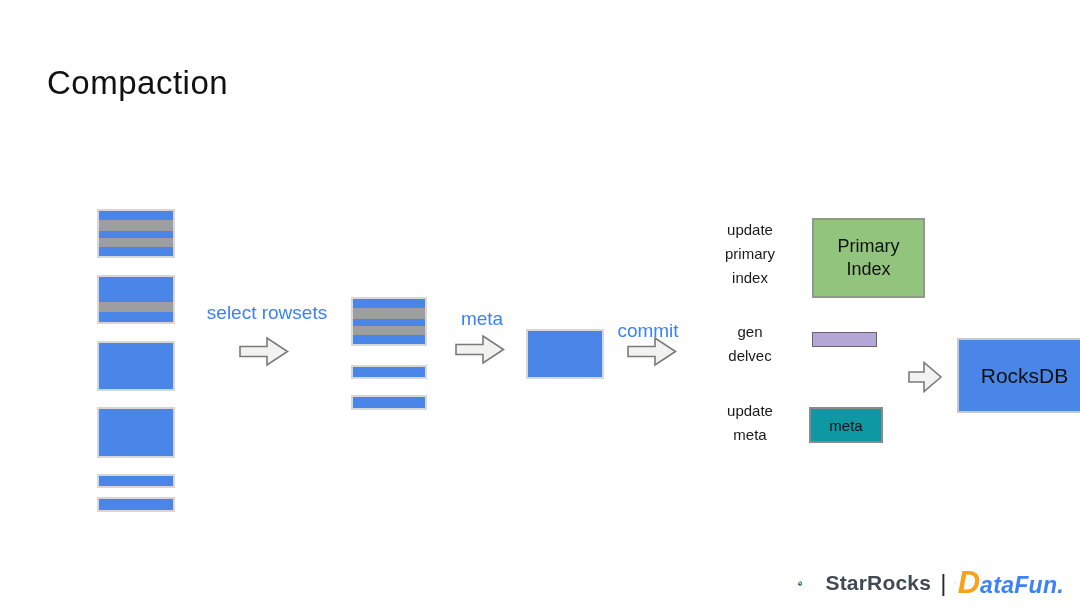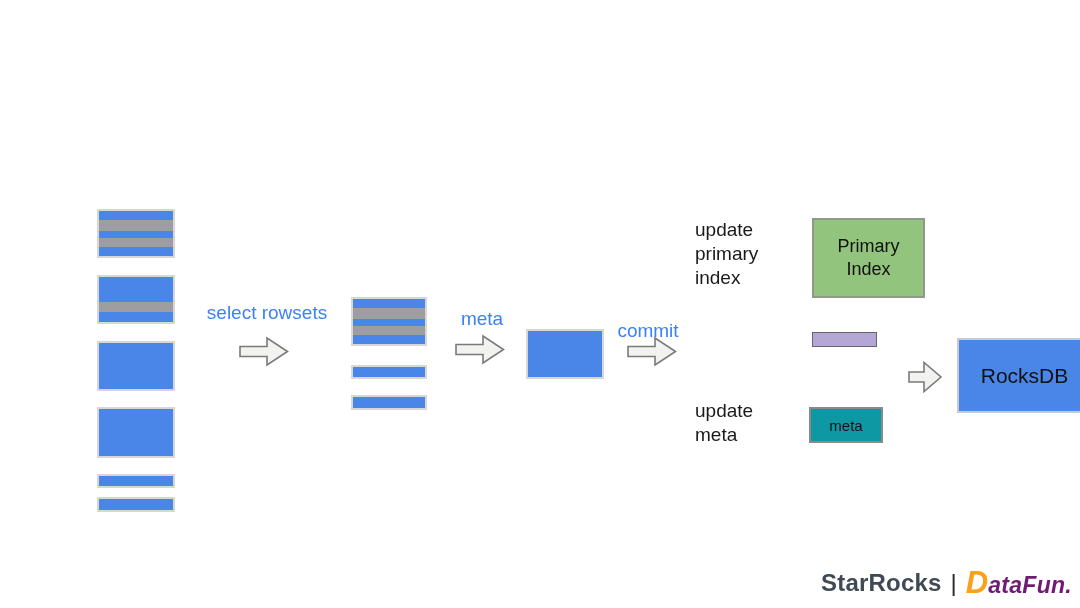--- a/index.html
+++ b/index.html
@@ -27,21 +27,21 @@
   }
   .striped3{
     background:linear-gradient(to bottom,
       #4a86e8 0 56%, #9e9ea1 56% 77%, #4a86e8 77% 100%);
   }
   .steplabel{
     font-size:19px;color:#3b82f6;text-align:center;line-height:24px;
   }
   .outlabel{
     width:110px;left:695px;
-    font-size:19px;color:#1a1a1a;text-align:left;line-height:24px;
+    font-size:15px;color:#1a1a1a;text-align:center;line-height:24px;
   }
   .outlabel span{display:block;}
   .databox{
     display:flex;align-items:center;justify-content:center;
     text-align:center;color:#111;
   }
   #primary-index-box{
     left:812px;top:218px;width:113px;height:80px;
     background:#93c47d;border:2px solid #8f9a8a;
     font-size:18px;line-height:23px;
@@ -60,36 +60,37 @@
     left:957px;top:338px;width:135px;height:75px;
     background:#4a86e8;border:2px solid #c9c9c9;
     font-size:21px;
   }
   
   #footer{
     left:798px;top:563px;width:266px;height:40px;
     display:flex;align-items:center;
   }
   #starrocks-text{
-    font-size:24px;font-weight:600;color:#404a54;
+    font-size:21px;font-weight:600;color:#404a54;
     margin-left:23px;letter-spacing:0.2px;
   }
   #logo-separator{
     font-size:24px;color:#2b2b2b;font-weight:300;
     margin:0 8px 0 9px;
   }
   #datafun-text{display:flex;align-items:baseline;font-style:italic;font-weight:bold;}
   #datafun-d{font-size:31px;color:#f9a11b;}
-  #datafun-rest{font-size:23px;color:#701a75;letter-spacing:0.3px;}
+  #datafun-rest{font-size:23px;color:#3b82f6;letter-spacing:0.3px;}
 </style>
 </head>
 <body>
 
 <div id="slide">
 
+  <div id="title" class="abs">Compaction</div>
 
   <div class="abs shape striped5" style="left:97px;top:209px;width:78px;height:49px;"></div>
   <div class="abs shape striped3" style="left:97px;top:275px;width:78px;height:49px;"></div>
   <div class="abs shape" style="left:97px;top:341px;width:78px;height:50px;"></div>
   <div class="abs shape" style="left:97px;top:407px;width:78px;height:51px;"></div>
   <div class="abs shape" style="left:97px;top:474px;width:78px;height:14px;"></div>
   <div class="abs shape" style="left:97px;top:497px;width:78px;height:15px;"></div>
 
   <div class="abs steplabel" style="left:197px;top:301px;width:140px;">select rowsets</div>
   <svg class="abs" style="left:239px;top:336px;" width="50" height="31" viewBox="0 0 50 31">
@@ -109,20 +110,24 @@
 
   <div class="abs steplabel" style="left:612px;top:319px;width:72px;">commit</div>
   <svg class="abs" style="left:627px;top:336px;" width="50" height="31" viewBox="0 0 50 31">
     <path d="M1 10.5 H28 V2 L48.5 15.5 L28 29 V20.5 H1 Z" fill="#f2f2f0" stroke="#7a7a7a" stroke-width="1.6"></path>
   </svg>
 
   <div class="abs outlabel" style="top:218px;">
     <span>update</span>
     <span>primary</span>
     <span>index</span>
+  </div>
+  <div class="abs outlabel" style="top:320px;">
+    <span>gen</span>
+    <span>delvec</span>
   </div>
   <div class="abs outlabel" style="top:399px;">
     <span>update</span>
     <span>meta</span>
   </div>
 
   <div id="primary-index-box" class="abs databox">
     <div>
       <span>Primary</span>
       <span>Index</span>

